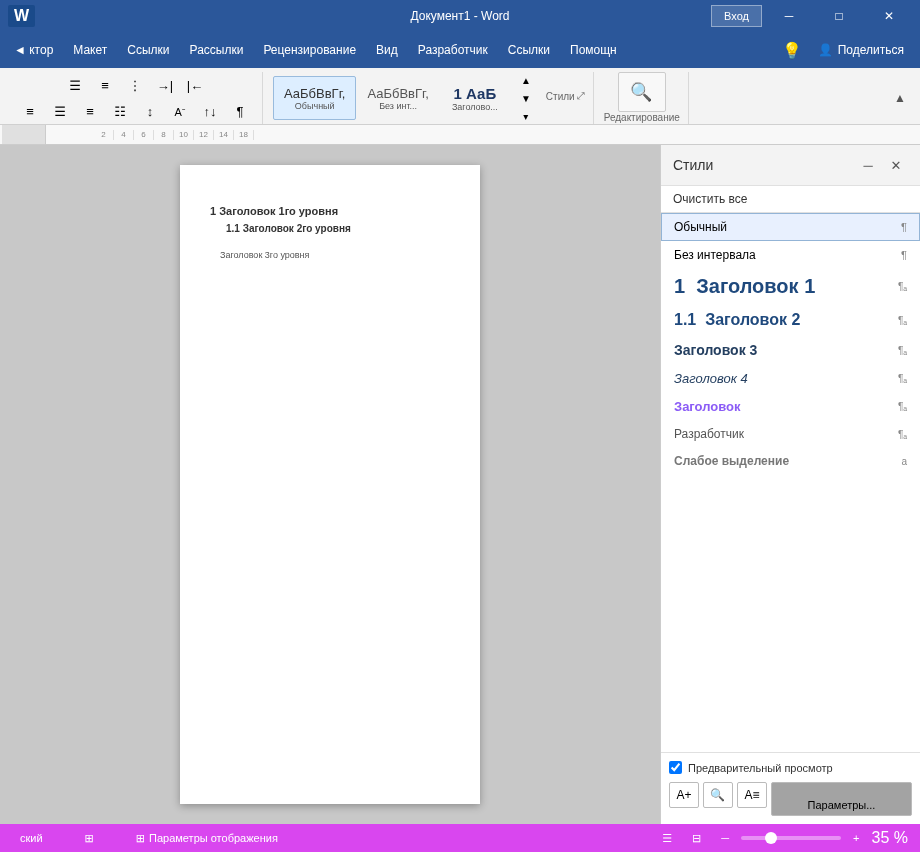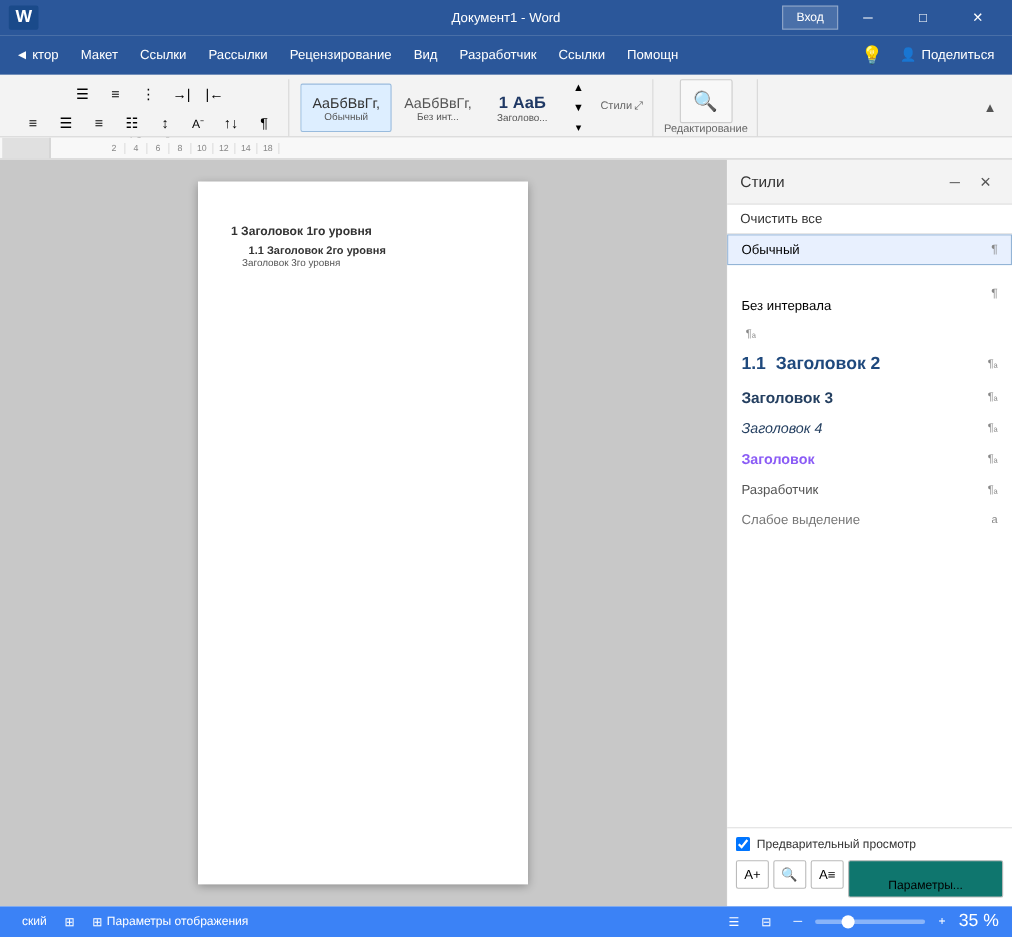--- a/index.html
+++ b/index.html
@@ -217,21 +217,21 @@
     }
     .page-heading1 {
       font-size: 11px;
       font-weight: bold;
       margin-bottom: 6px;
     }
     .page-heading2 {
       font-size: 10px;
       font-weight: bold;
       margin-left: 16px;
-      margin-bottom: 0;
+      margin-bottom: 16px;
     }
     .page-heading3 {
       font-size: 9px;
       margin-left: 10px;
       color: #555;
     }
 
     
     .styles-panel {
       width: 260px;
@@ -299,28 +299,28 @@
     }
     .style-entry-name { flex: 1; }
     .style-entry-icon {
       font-size: 11px;
       color: #888;
       margin-left: 4px;
     }
 
     
     .sn-normal { font-size: 12px; }
-    .sn-no-spacing { font-size: 12px; margin-top: 23px; }
+    .sn-no-spacing { font-size: 12px; }
     .sn-heading1 { font-size: 20px; font-weight: bold; color: #1f497d; }
     .sn-heading2 { font-size: 16px; font-weight: bold; color: #1f497d; }
     .sn-heading3 { font-size: 14px; font-weight: bold; color: #243f60; }
     .sn-heading4 { font-size: 13px; font-style: italic; color: #243f60; }
     .sn-heading5 { font-size: 13px; font-weight: bold; color: #8b5cf6; }
     .sn-subheading { font-size: 12px; color: #555; }
-    .sn-subtle { font-size: 12px; color: #777; }
+    .sn-subtle { font-size: 12px; color: #777; font-weight: bold; }
 
     
     .styles-panel-footer {
       padding: 8px;
       border-top: 1px solid #e0e0e0;
     }
     .footer-checkboxes {
       display: flex;
       flex-direction: column;
       gap: 3px;
@@ -348,35 +348,36 @@
       align-items: center;
       justify-content: center;
       cursor: pointer;
       font-size: 12px;
       border-radius: 2px;
     }
     .params-btn {
       flex: 1;
       height: 26px;
       border: 1px solid #bbb;
-      background: #0f766e;
+      background: #a3a3a3;
       font-size: 11px;
       cursor: pointer;
       border-radius: 2px;
       padding: 16px 8px;
     }
 
     
     .status-bar {
-      background: #3b82f6;
+      background: #d946ef;
       height: 28px;
       display: flex;
       align-items: center;
       padding: 0 12px;
       flex-shrink: 0;
+      gap: 26px;
     }
     .status-item {
       color: white;
       font-size: 11px;
       padding: 0 8px;
       cursor: pointer;
       display: flex;
       align-items: center;
       gap: 4px;
       height: 100%;
@@ -578,20 +579,21 @@
         <span class="style-entry-name sn-normal">Обычный</span>
         <span class="style-entry-icon">¶</span>
       </div>
 
       <div class="style-entry">
         <span class="style-entry-name sn-no-spacing">Без интервала</span>
         <span class="style-entry-icon">¶</span>
       </div>
 
       <div class="style-entry">
+        <span class="style-entry-name sn-heading1">1 &nbsp;Заголовок 1</span>
         <span class="style-entry-icon" style="font-size:10px;">¶ₐ</span>
       </div>
 
       <div class="style-entry">
         <span class="style-entry-name sn-heading2">1.1 &nbsp;Заголовок 2</span>
         <span class="style-entry-icon" style="font-size:10px;">¶ₐ</span>
       </div>
 
       <div class="style-entry">
         <span class="style-entry-name sn-heading3">Заголовок 3</span>

